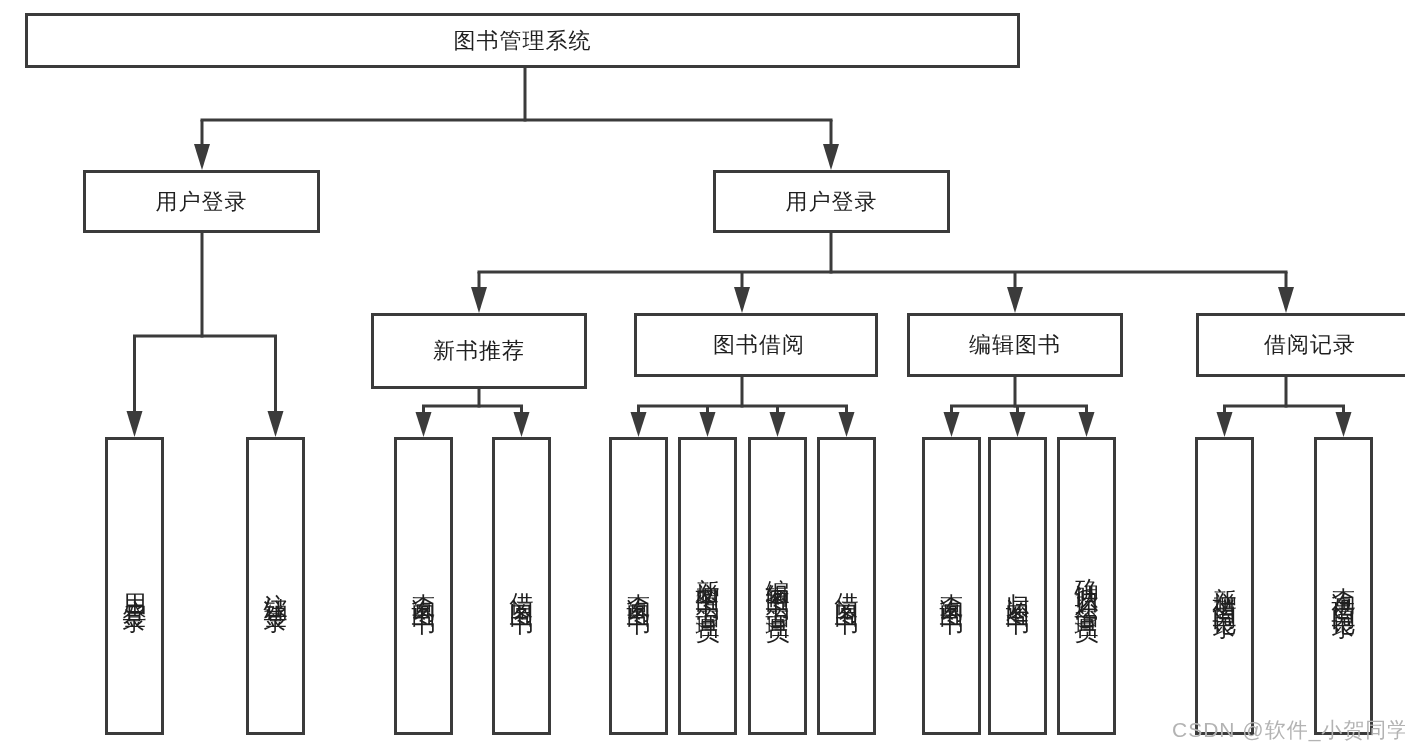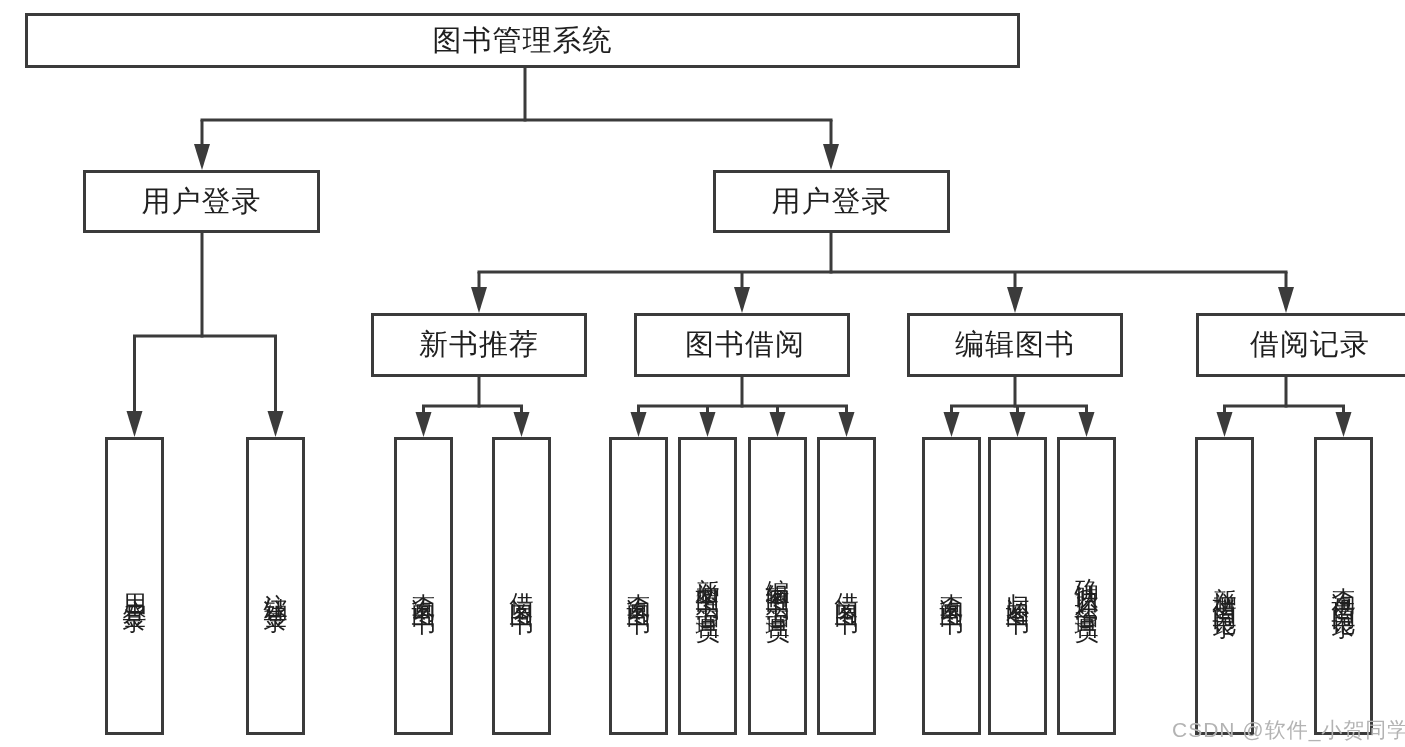--- a/index.html
+++ b/index.html
@@ -16,34 +16,34 @@
   .node{
     position:absolute;
     box-sizing:border-box;
     background:#ffffff;
     border:3px solid #3b3b3b;
     display:flex;
     align-items:center;
     justify-content:center;
     color:#1f1f1f;
   }
-  .h-node{font-size:29px;letter-spacing:1px;white-space:nowrap;}
+  .h-node{font-size:22px;letter-spacing:1px;white-space:nowrap;}
   .v-node .v-text{
     writing-mode:vertical-rl;
     font-size:24px;
     letter-spacing:6px;
     line-height:1;
     white-space:nowrap;
   }
   
   #n-root        {left:25px;  top:13px;  width:995px; height:55px;}
   #n-login-grp   {left:83px;  top:170px; width:237px; height:63px;}
   #n-book-mgmt   {left:713px; top:170px; width:237px; height:63px;}
-  #n-new-book    {left:371px; top:313px; width:216px; height:64px;}
-  #n-book-borrow {left:634px; top:313px; width:216px; height:64px;padding-left:6px;}
+  #n-new-book    {left:371px; top:313px; width:216px; height:76px;}
+  #n-book-borrow {left:634px; top:313px; width:244px; height:64px;padding-left:6px;}
   #n-cur-borrow  {left:907px; top:313px; width:216px; height:64px;}
   #n-borrow-rec  {left:1178px;top:313px; width:228px; height:64px;margin-left:18px;}
   .leaf{top:437px;width:59px;height:298px;}
   #l-user-login  {left:105px;}
   #l-logout      {left:246px;}
   #l-query1      {left:394px;}
   #l-borrow1     {left:492px;}
   #l-query2      {left:609px;}
   #l-add-book    {left:678px;}
   #l-edit-book   {left:748px;}

